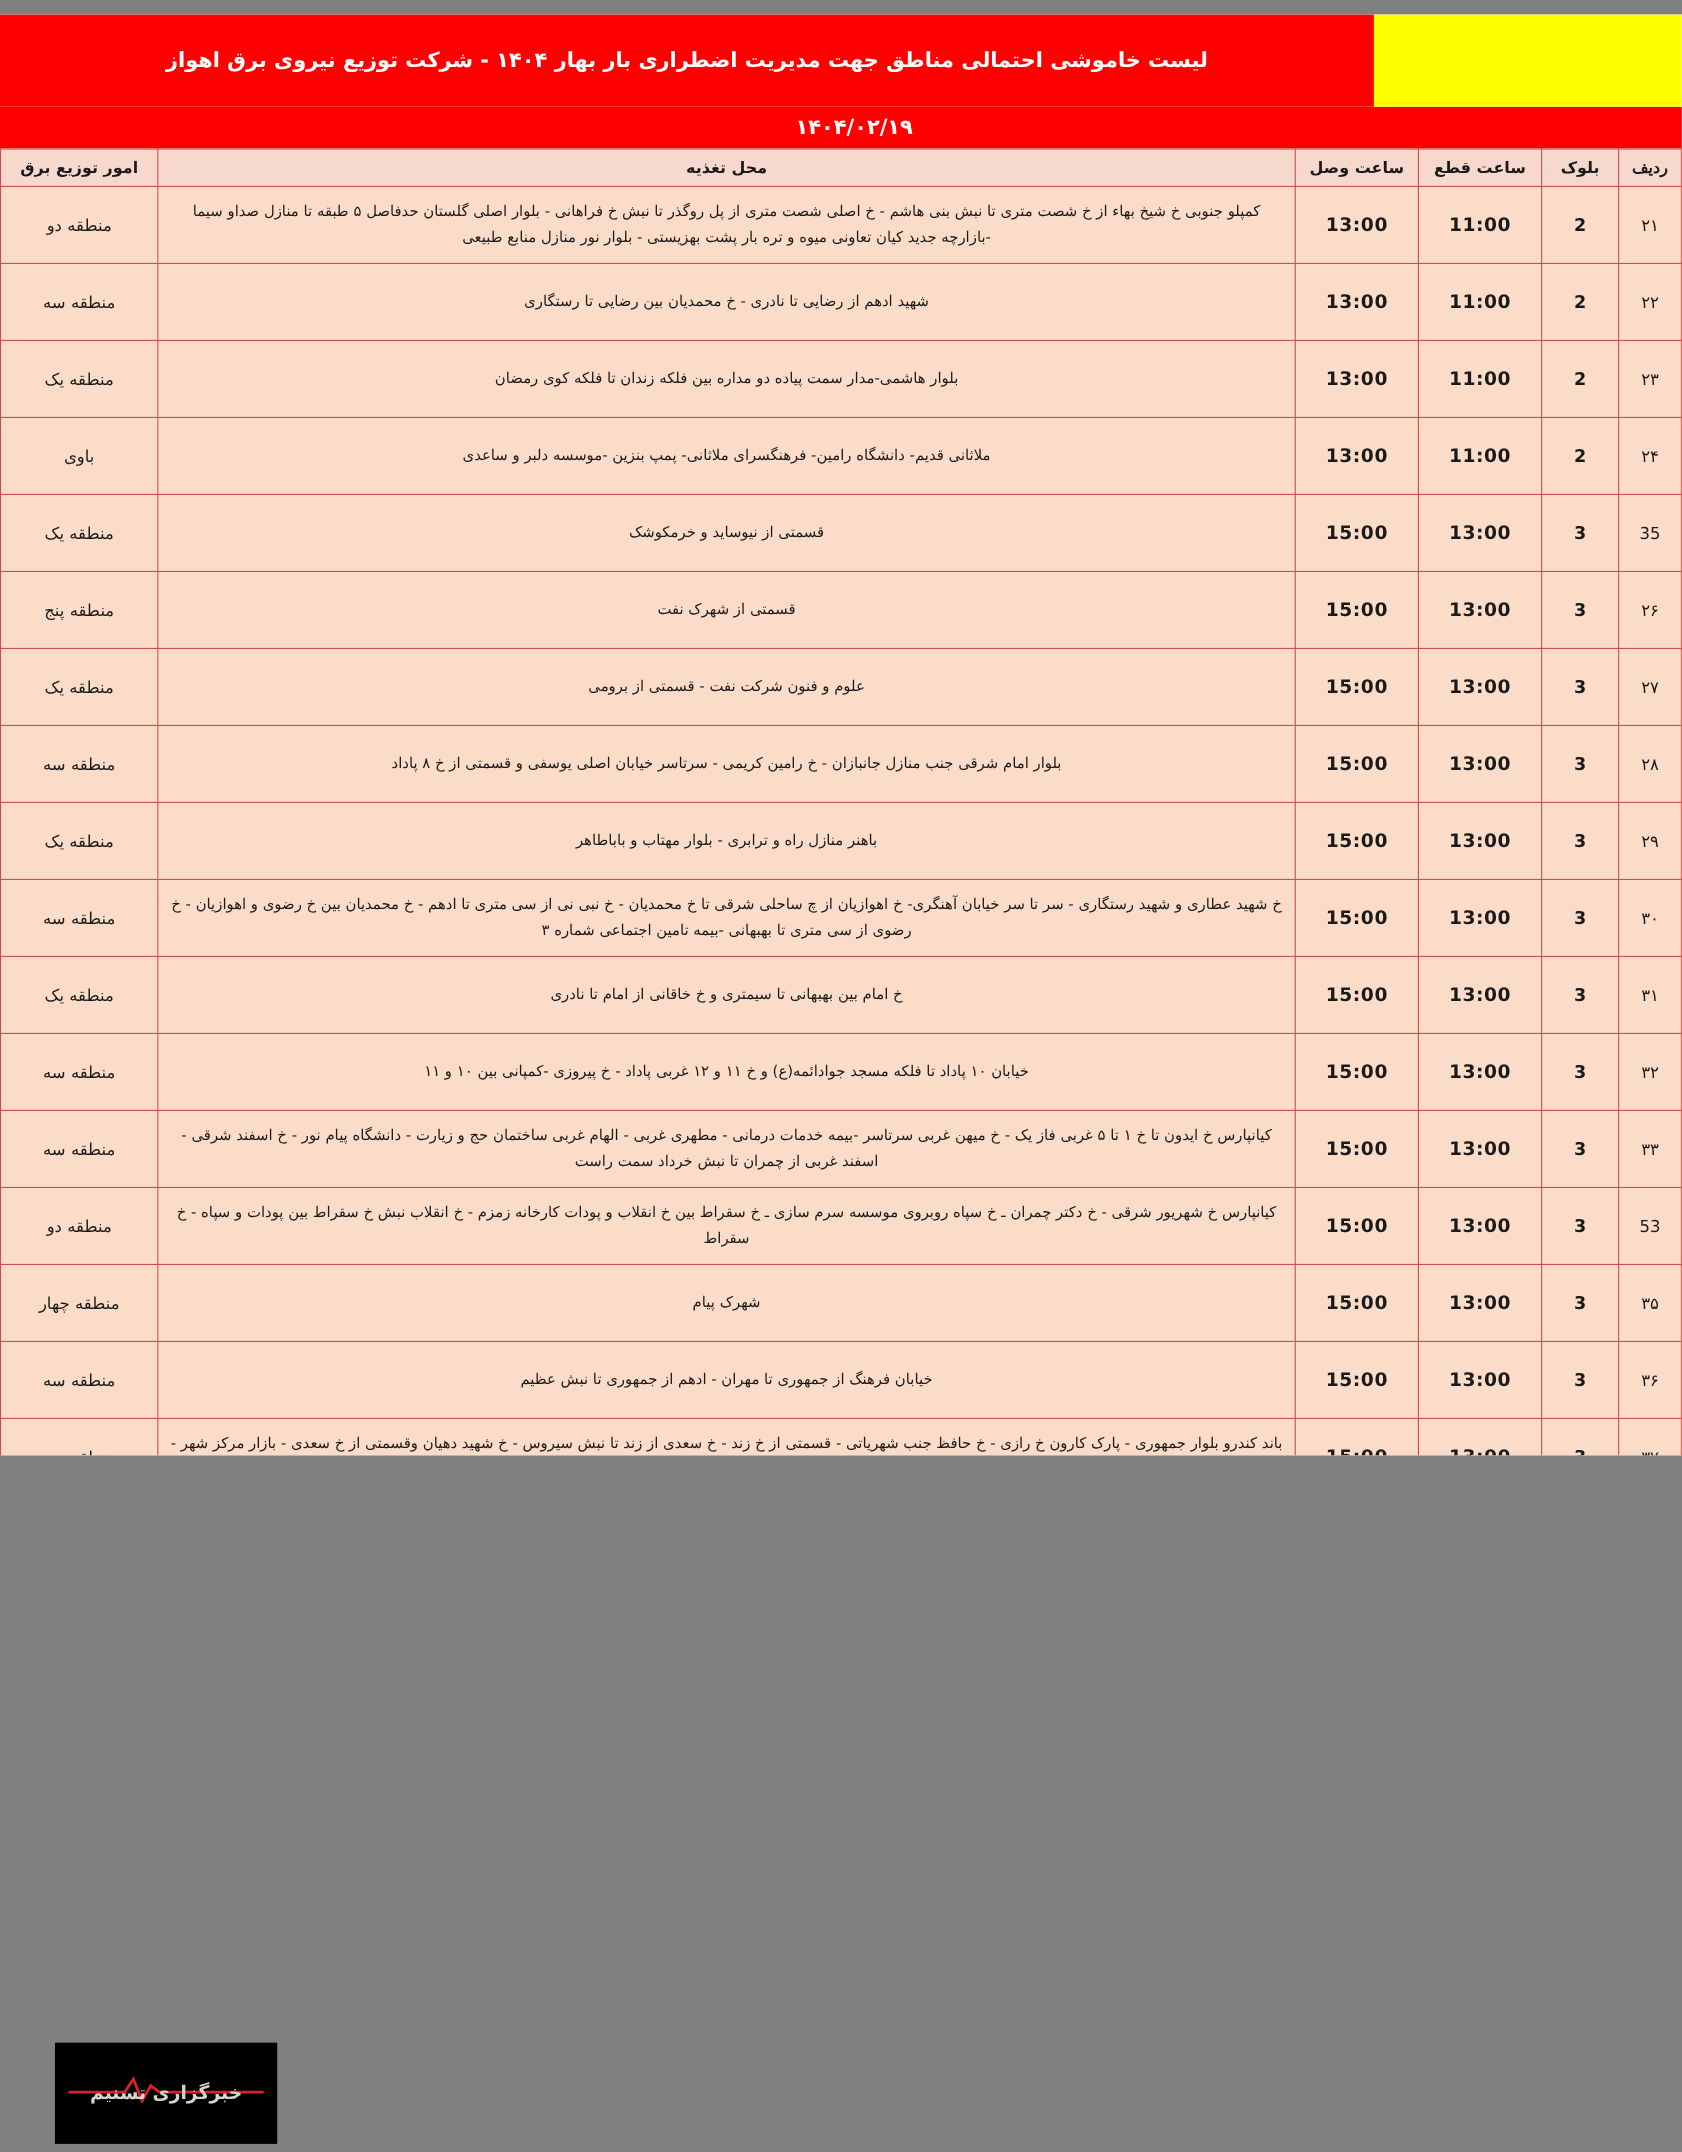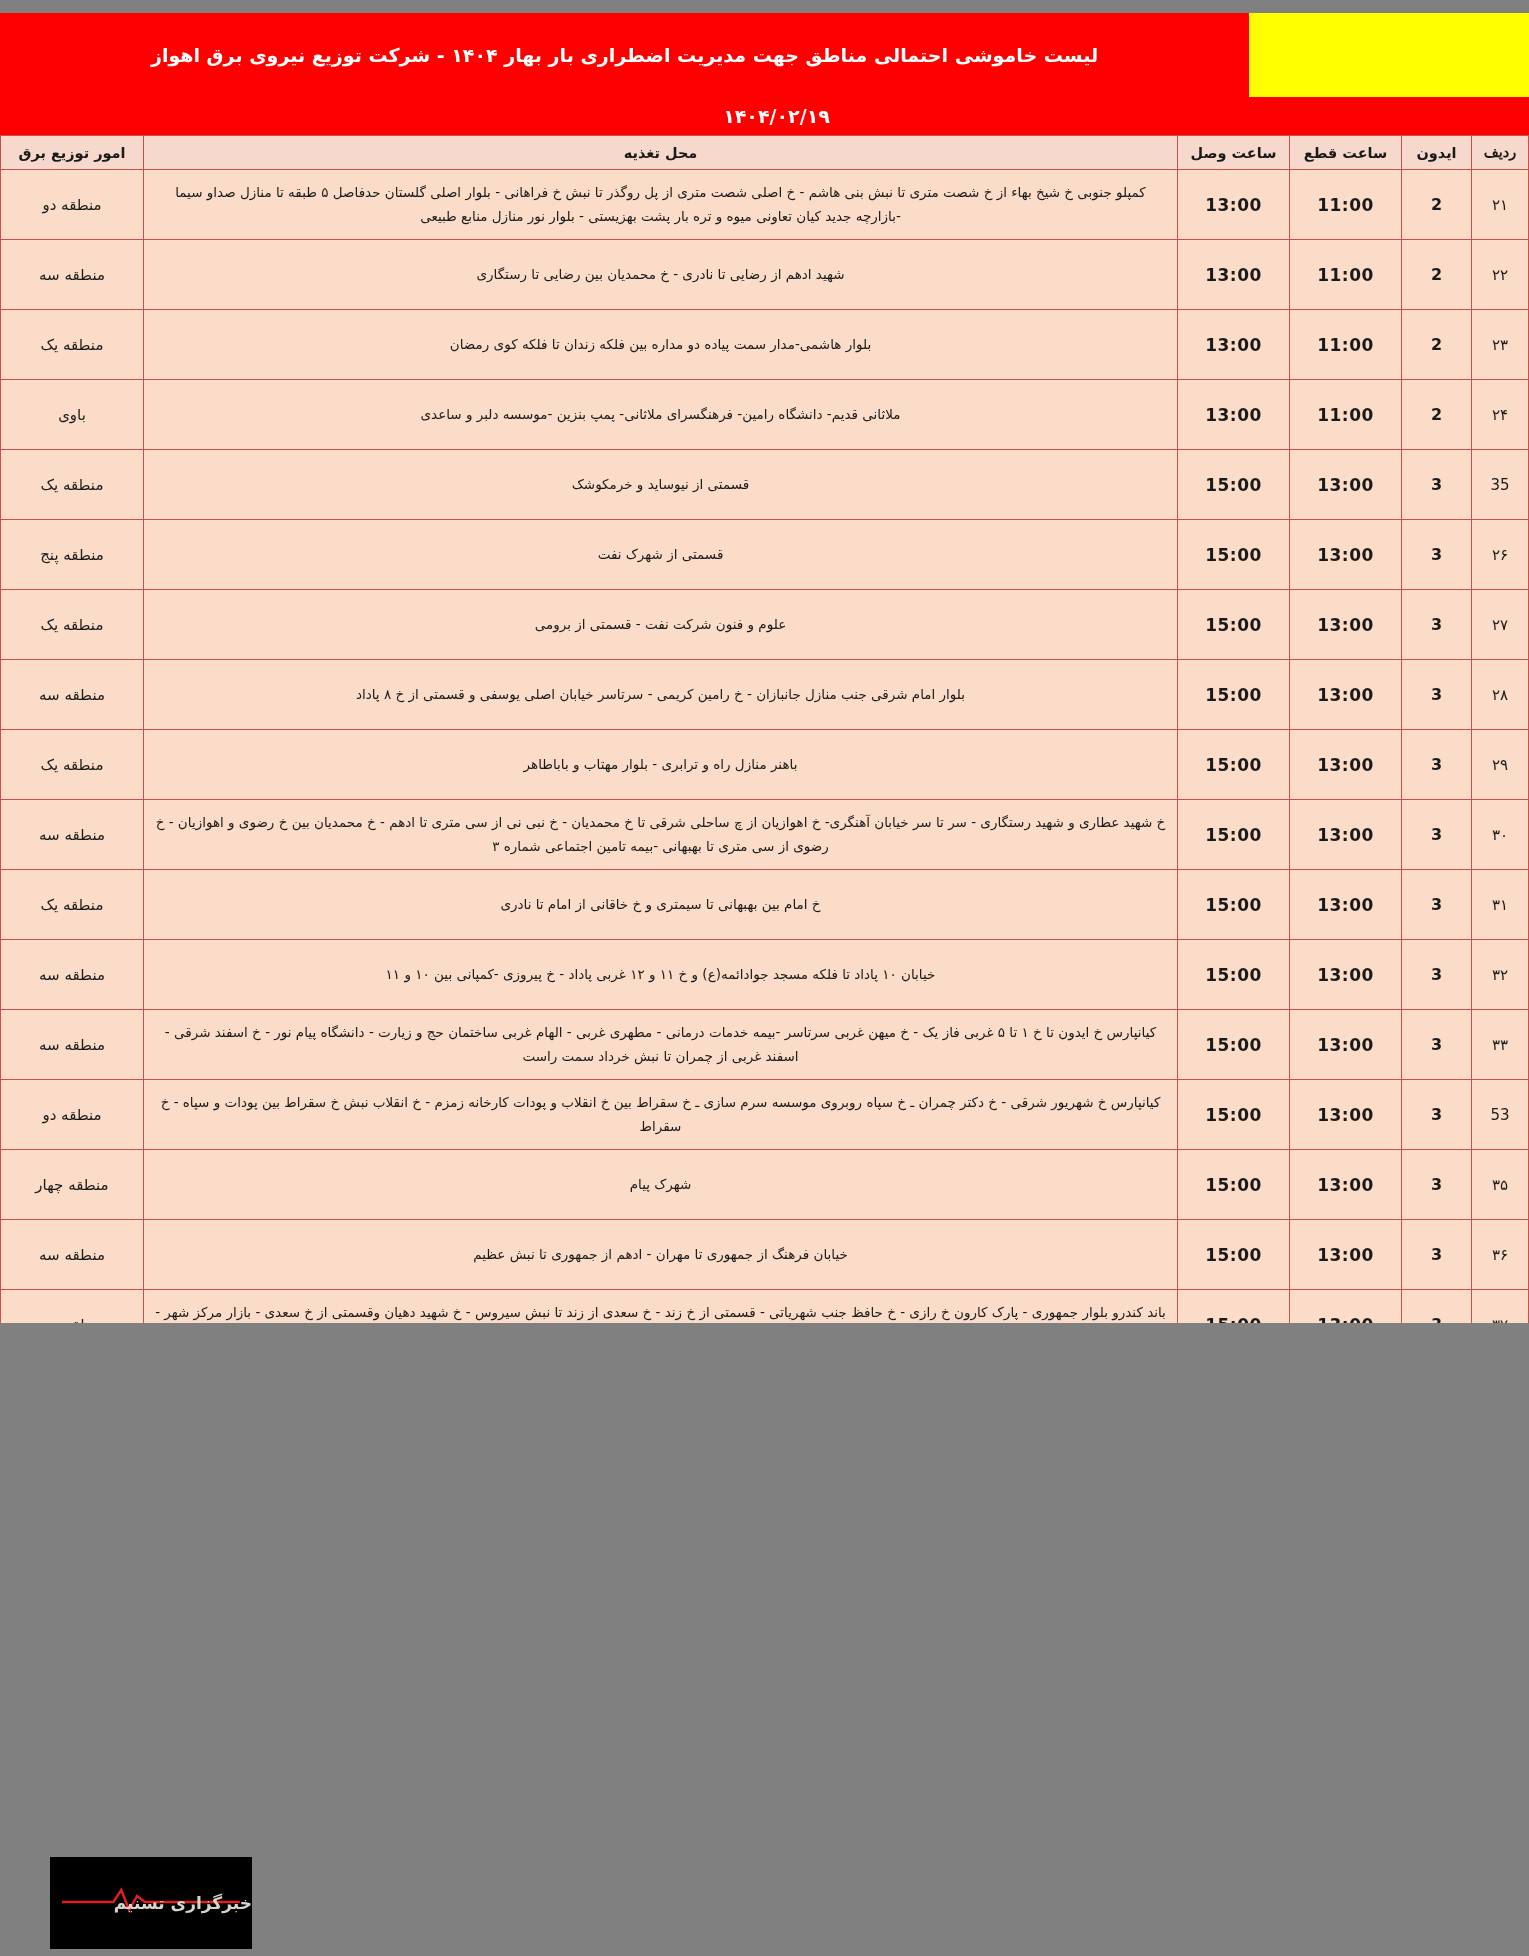--- a/index.html
+++ b/index.html
@@ -118,21 +118,21 @@
     position: relative;
     width: 100%;
     height: 100%;
   }
   .logo-text {
     position: absolute;
     top: 50%;
     left: 0;
     right: 0;
     transform: translateY(-50%);
-    text-align: right;
+    text-align: center;
     color: #d8d4cc;
     font-size: 17px;
     font-weight: bold;
     letter-spacing: 1px;
     white-space: nowrap;
   }
   .logo-wave {
     position: absolute;
     top: 46%;
     left: 6%;
@@ -152,21 +152,21 @@
       <div class="title-yellow"></div>
       <div class="title-red">لیست خاموشی احتمالی مناطق جهت مدیریت اضطراری بار بهار ۱۴۰۴ - شرکت توزیع نیروی برق اهواز</div>
     </div>
 
     <div class="date-bar">۱۴۰۴/۰۲/۱۹</div>
 
     <table class="schedule">
       <thead>
         <tr>
           <th class="c-row">ردیف</th>
-          <th class="c-block">ایدون</th>
+          <th class="c-block">بلوک</th>
           <th class="c-off">ساعت قطع</th>
           <th class="c-on">ساعت وصل</th>
           <th class="c-desc">محل تغذیه</th>
           <th class="c-area">امور توزیع برق</th>
         </tr>
       </thead>
       <tbody>
         <tr>
           <td class="c-row">۲۱</td>
           <td class="c-block">2</td>

